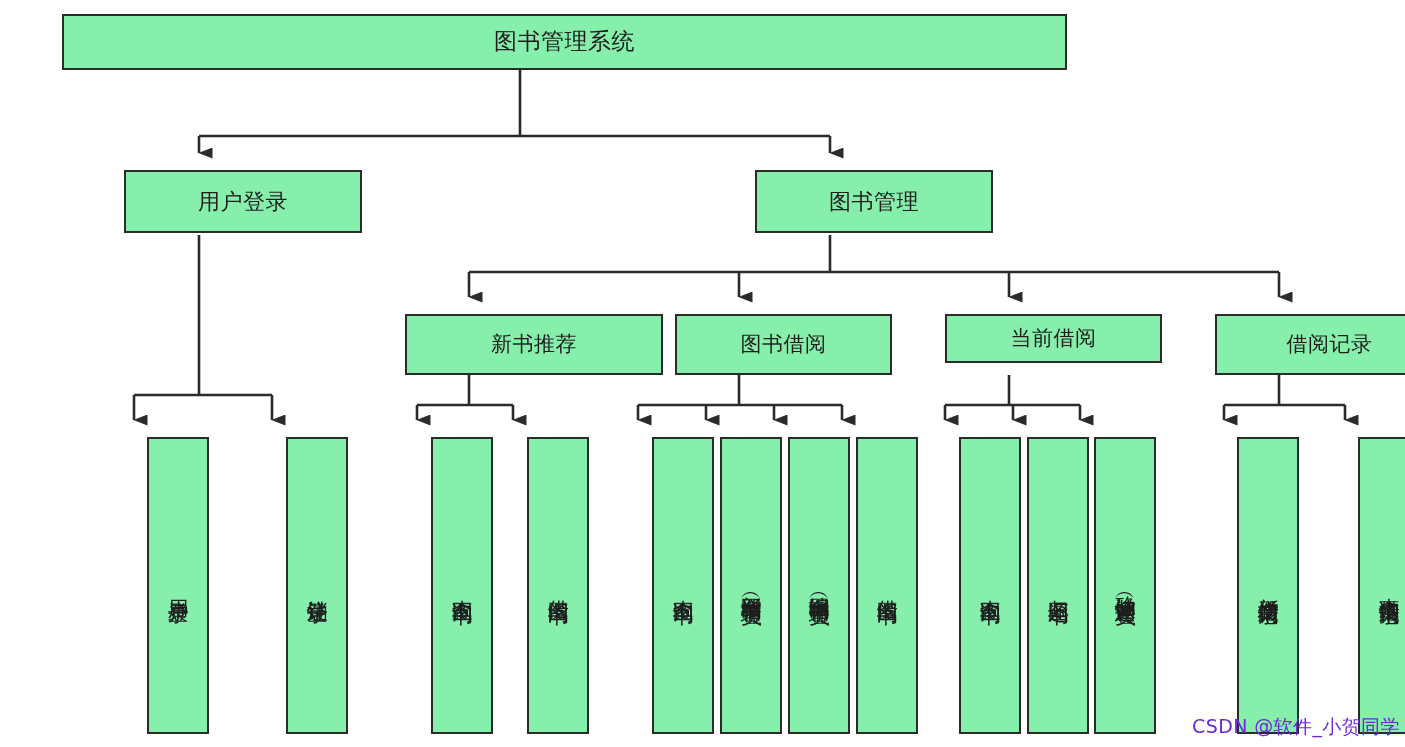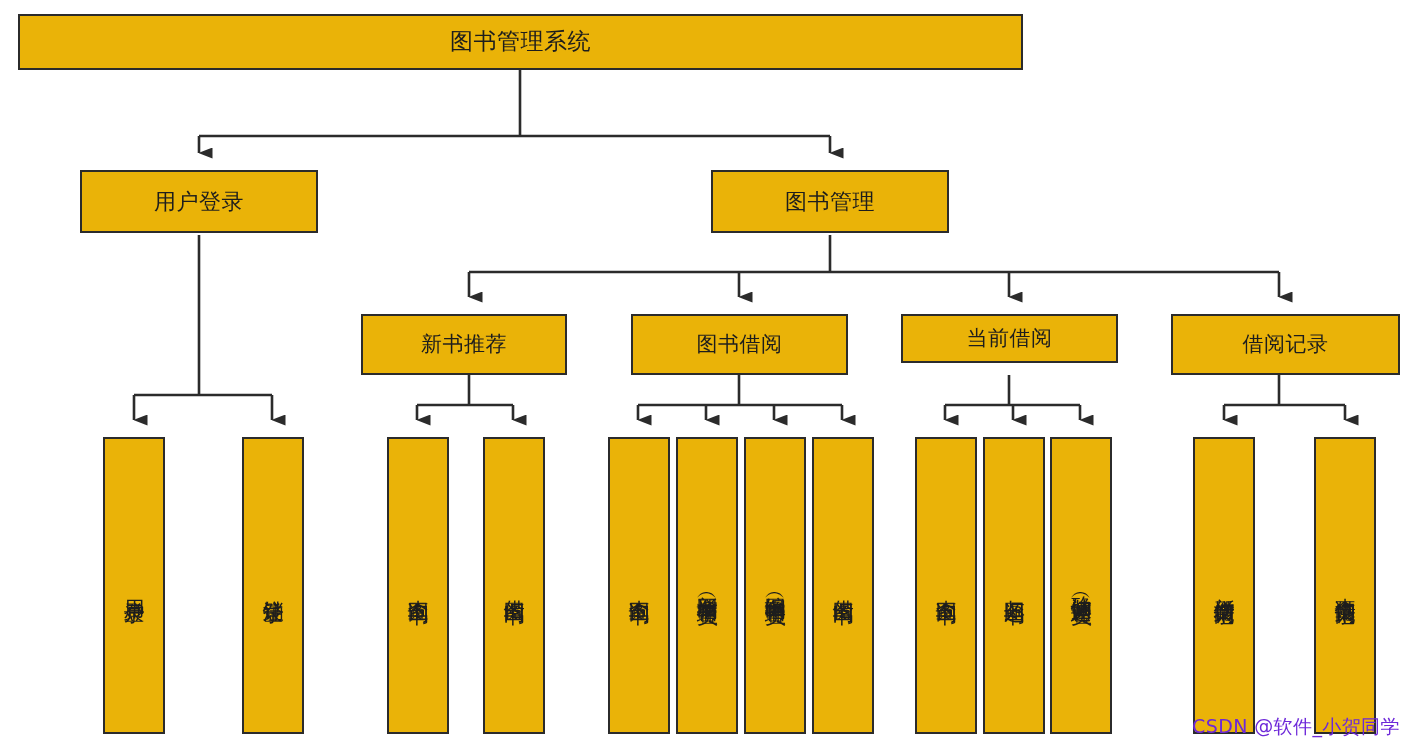--- a/index.html
+++ b/index.html
@@ -23,26 +23,27 @@
     position: absolute;
     top: 0;
     left: 0;
     width: 1405px;
     height: 747px;
     pointer-events: none;
   }
   .node {
     position: absolute;
     box-sizing: border-box;
-    background: #eab308;
+    background: #86efac;
     border: 2px solid #2b2b2b;
     display: flex;
     align-items: center;
     justify-content: center;
     overflow: hidden;
+    margin-left: 44px;
   }
   .node.root {
     border-width: 2px;
   }
   .node-label {
     color: #1d1d1d;
     line-height: 1.18;
     text-align: center;
     white-space: nowrap;
     letter-spacing: 0.5px;
@@ -134,21 +135,21 @@
     <span class="node-label">图书管理系统</span>
   </div>
 
   <div class="node level1" style="left:80px; top:170px; width:238px; height:63px;">
     <span class="node-label">用户登录</span>
   </div>
   <div class="node level1" style="left:711px; top:170px; width:238px; height:63px;">
     <span class="node-label">图书管理</span>
   </div>
 
-  <div class="node level2" style="left:361px; top:314px; width:206px; height:61px;">
+  <div class="node level2" style="left:361px; top:314px; width:258px; height:61px;">
     <span class="node-label">新书推荐</span>
   </div>
   <div class="node level2" style="left:631px; top:314px; width:217px; height:61px;">
     <span class="node-label">图书借阅</span>
   </div>
   <div class="node level2" style="left:901px; top:314px; width:217px; height:49px;">
     <span class="node-label">当前借阅</span>
   </div>
   <div class="node level2" style="left:1171px; top:314px; width:229px; height:61px;">
     <span class="node-label">借阅记录</span>

